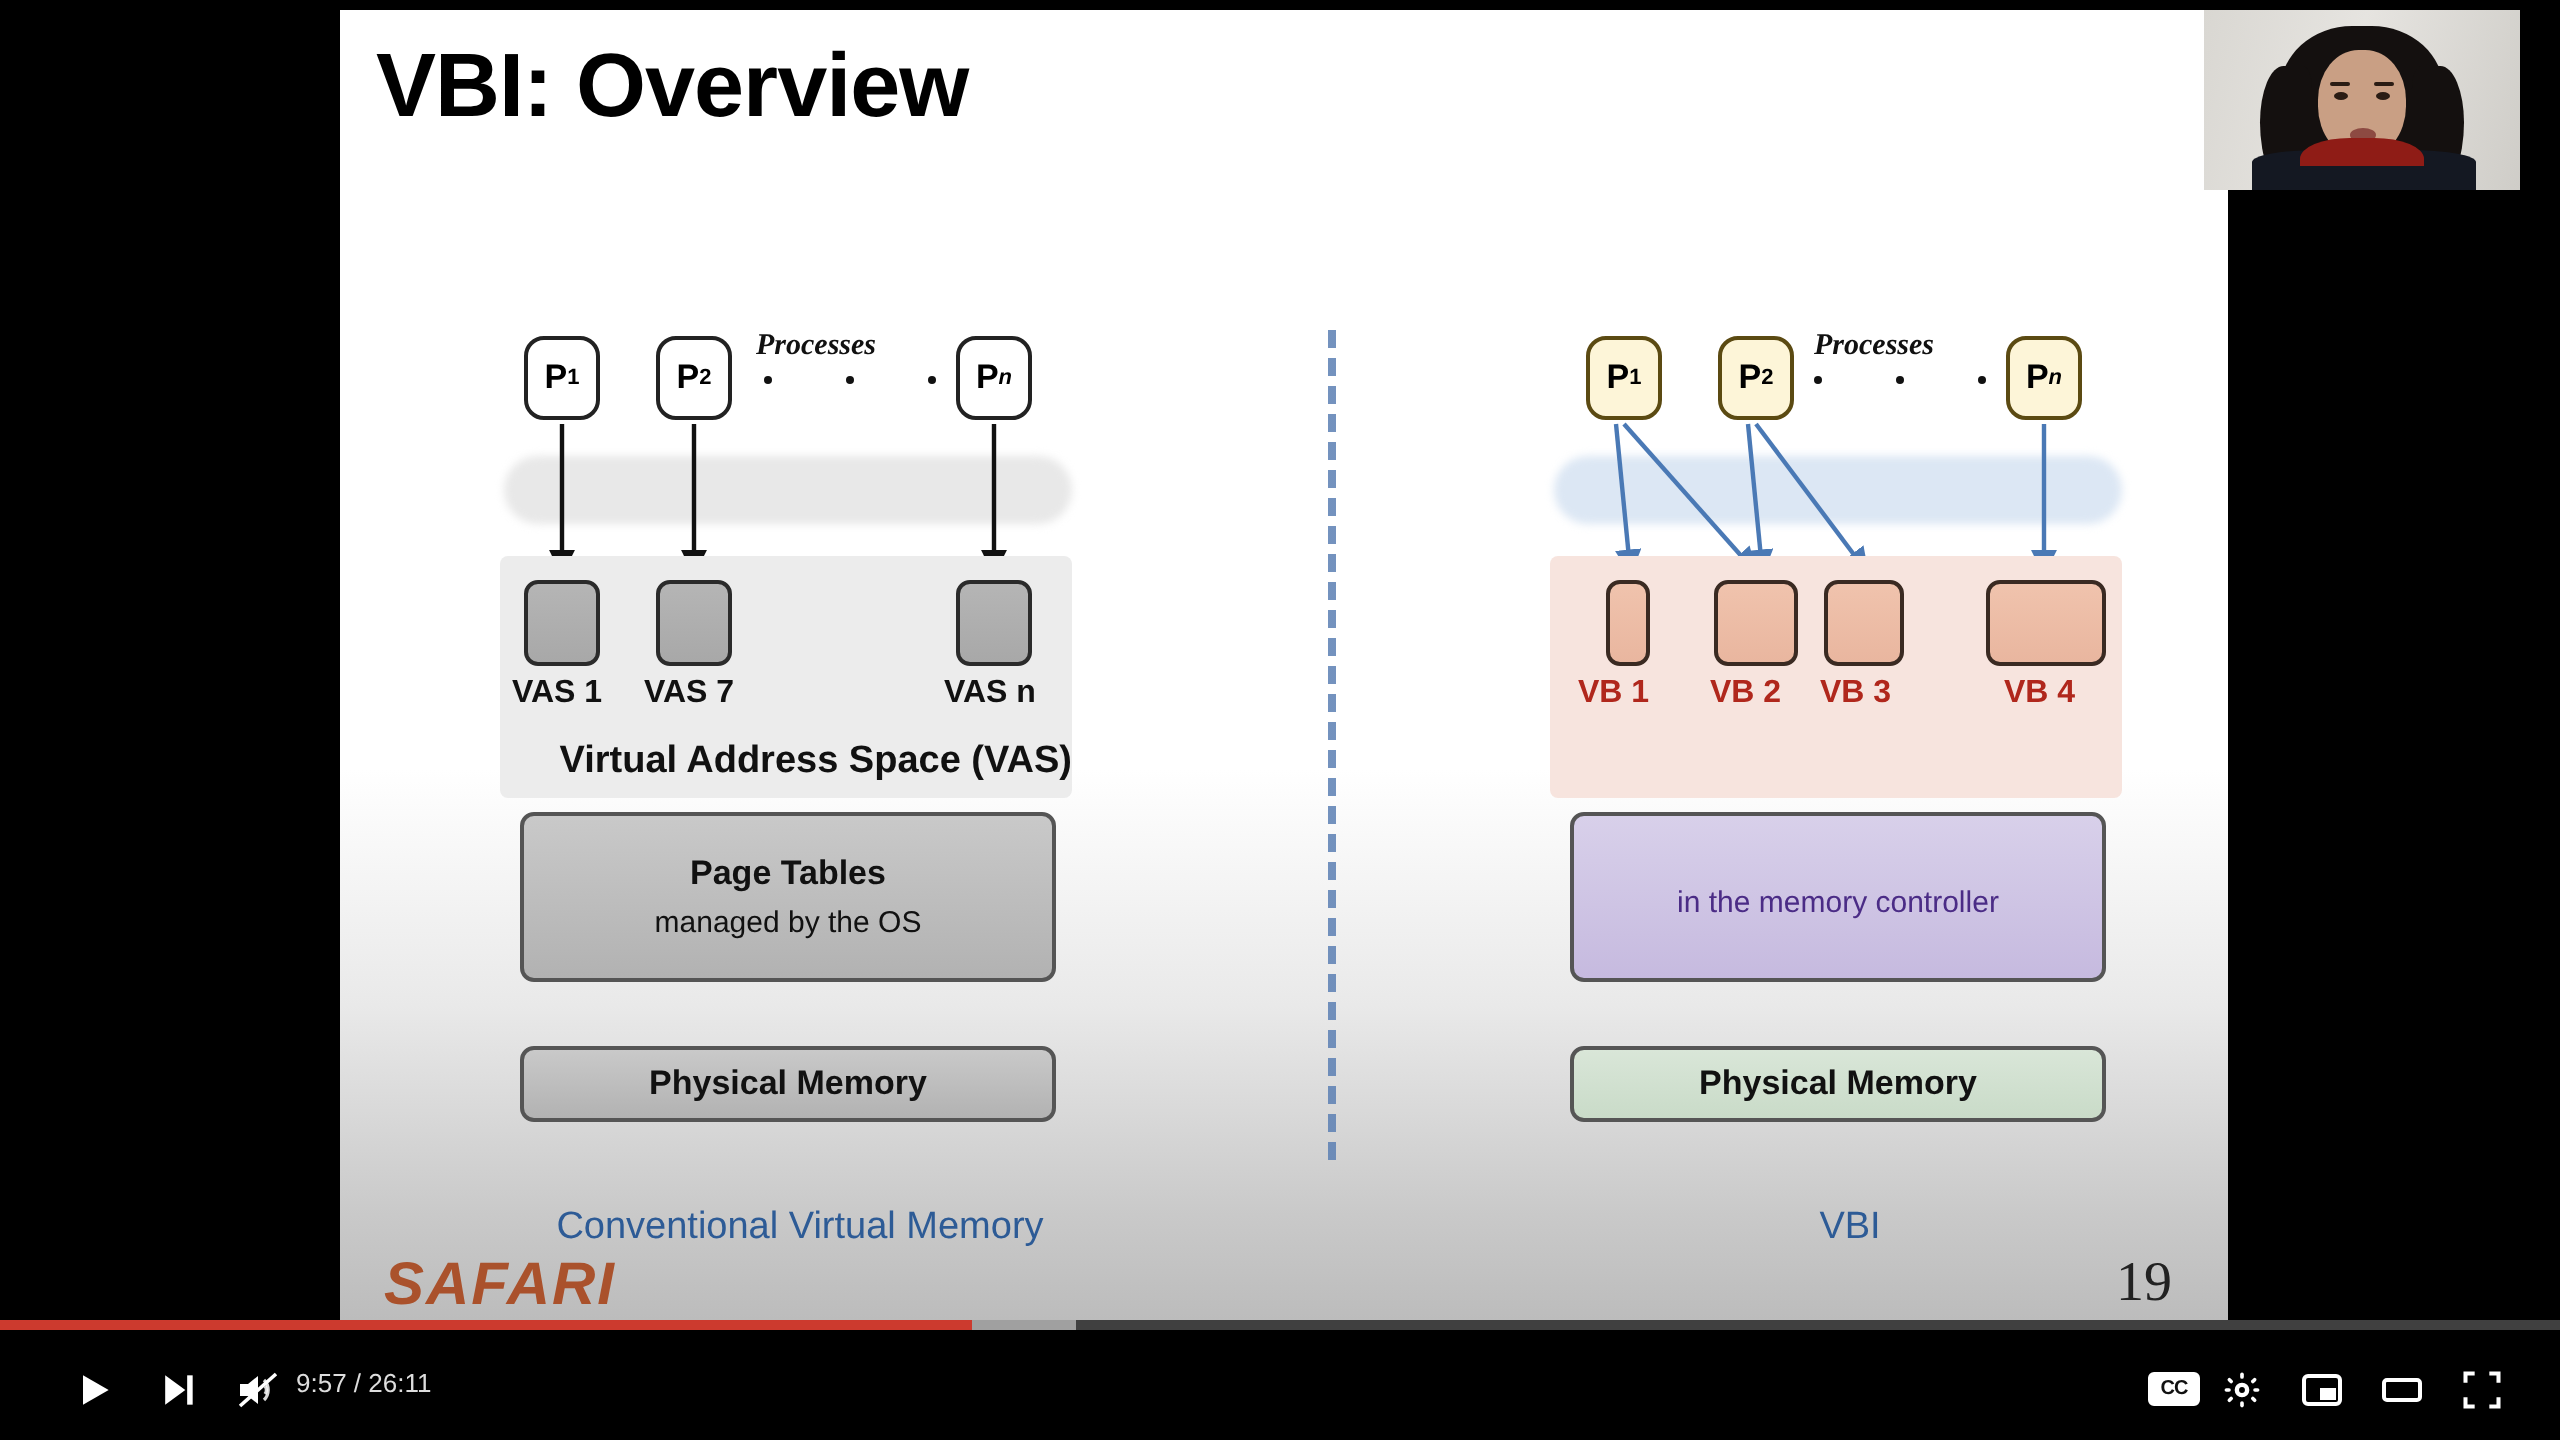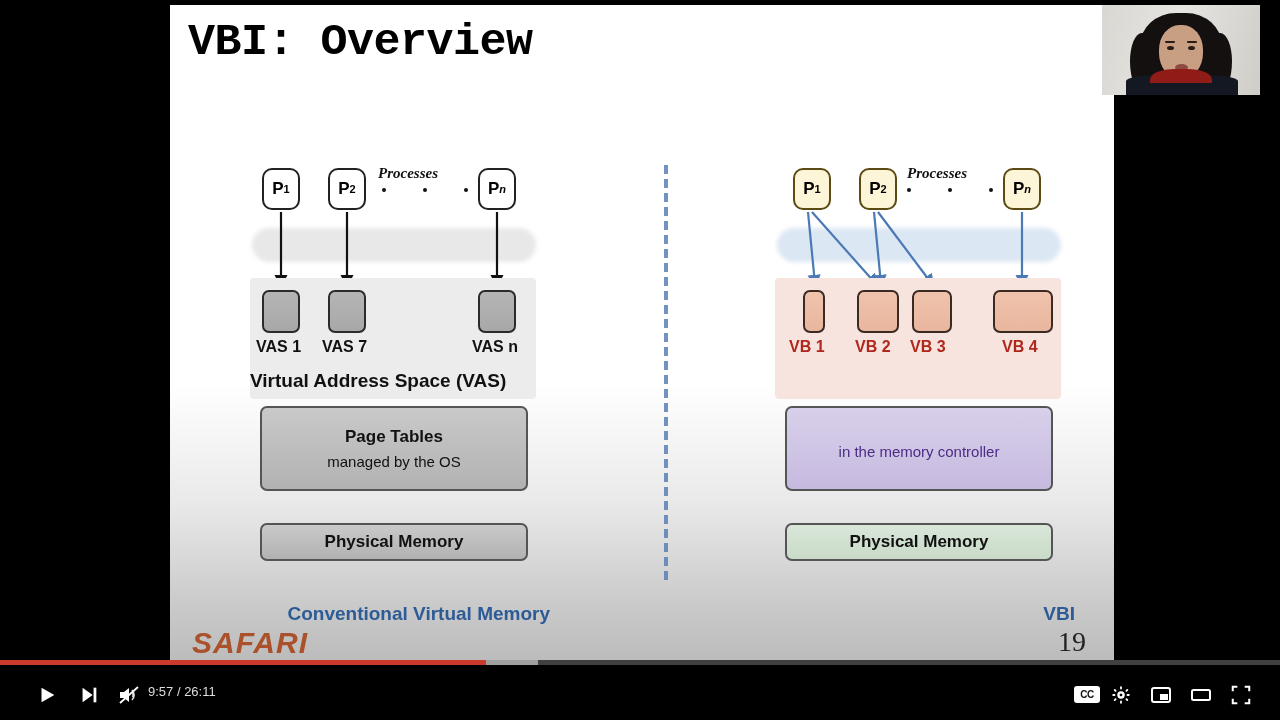--- a/index.html
+++ b/index.html
@@ -13,21 +13,21 @@
 
   
   .slide {
     position: absolute; left: 170px; top: 5px;
     width: 944px; height: 655px;
     background: linear-gradient(to bottom, #ffffff 0%, #ffffff 58%, #e9e9e9 76%, #c9c9c9 92%, #bcbcbc 100%);
     overflow: hidden;
   }
   .slide-title {
     position: absolute; left: 18px; top: 12px;
-    font-family: Liberation Mono, monospace;
+    font-family: Liberation Sans, sans-serif;
     font-weight: bold; font-size: 45px; color: #000;
     letter-spacing: -0.5px;
   }
   .slide-number {
     position: absolute; right: 28px; bottom: 2px;
     font-family: "Liberation Serif", serif;
     font-size: 28px; color: #222;
   }
   .safari-logo {
     position: absolute; left: 22px; bottom: 0px;
@@ -87,21 +87,21 @@
 
   
   .as-box {
     position: absolute; top: 118px; left: 0px;
     width: 286px; height: 121px;
     background: #ececec; border-radius: 4px;
   }
   .panel.right .as-box { background: #f7e4de; }
   .as-title {
     position: absolute; left: 0; right: 0; bottom: 7px;
-    text-align: left; font-size: 19px; font-weight: bold; color: #111;
+    text-align: right; font-size: 19px; font-weight: bold; color: #111;
   }
   .panel.right .as-title { color: #b03a25; font-size: 20px; }
 
   .block {
     position: absolute; top: 12px;
     border: 2px solid #2b2b2b; border-radius: 7px;
     background: linear-gradient(to bottom, #b5b5b5, #a8a8a8);
     height: 43px;
   }
   .panel.right .block {
@@ -141,22 +141,22 @@
     background: linear-gradient(to bottom, #d8d0ea, #c6badf);
     color: #4b2c86;
   }
   .lbox.physg {
     top: 363px; height: 38px;
     background: linear-gradient(to bottom, #d9e6d8, #c9dbc8);
     color: #111;
   }
 
   .caption {
-    position: absolute; top: 443px; width: 300px; text-align: right;
-    font-size: 19px; font-weight: bold; color: #2d5b96;
+    position: absolute; top: 443px; width: 300px; text-align: center;
+    font-size: 19px; font-weight: normal; color: #2d5b96;
   }
   .panel.right .caption { left: 0; }
 
   
   .webcam {
     position: absolute; right: 20px; top: 5px;
     width: 158px; height: 90px;
     background: #0a0a0a; overflow: hidden;
   }
   .cam-wall { position: absolute; inset: 0; background: linear-gradient(105deg,#d9d7d2 0%,#e6e4e0 45%,#cfcdc8 100%); }

